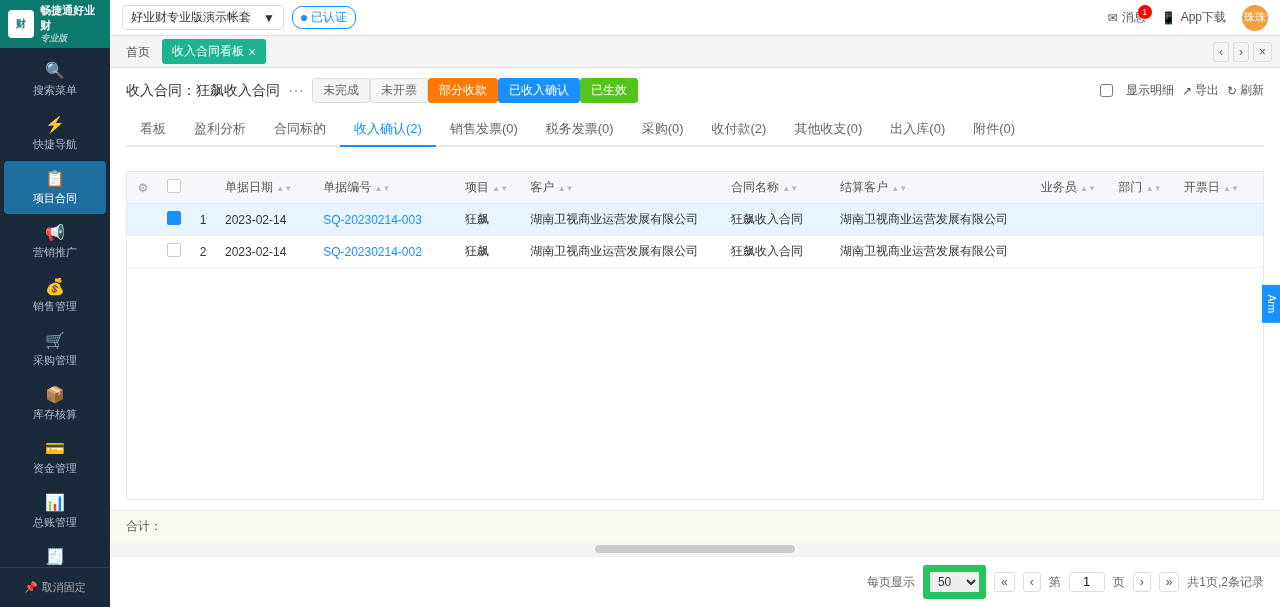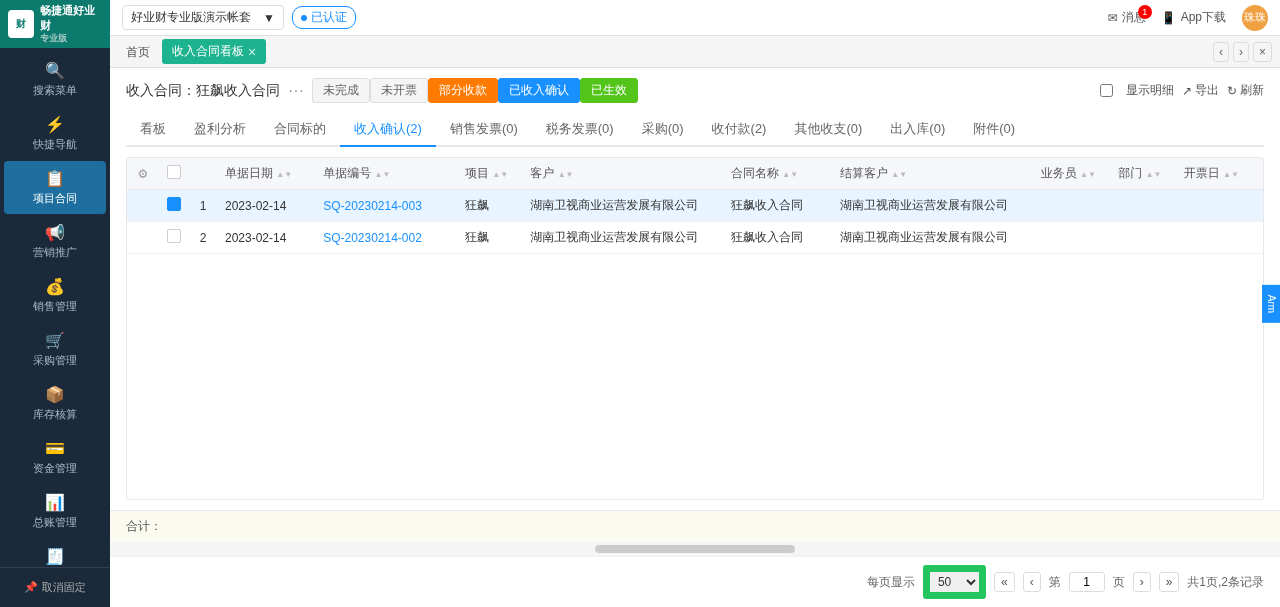--- a/index.html
+++ b/index.html
@@ -3,21 +3,21 @@
   <meta charset="utf-8">
   <style>
     * { box-sizing: border-box; margin: 0; padding: 0; }
     body { font-family: 'Microsoft YaHei', Arial, sans-serif; font-size: 12px; background: #f0f2f5; display: flex; height: 607px; overflow: hidden; }
 
     
     .sidebar { width: 110px; background: #1a2a3a; color: #ccc; display: flex; flex-direction: column; height: 100%; flex-shrink: 0; }
     .sidebar-logo { background: #0d7a6e; padding: 10px 8px; display: flex; align-items: center; gap: 6px; color: white; font-size: 13px; font-weight: bold; height: 48px; }
     .sidebar-logo-icon { width: 28px; height: 28px; background: #fff; border-radius: 4px; display: flex; align-items: center; justify-content: center; color: #0d7a6e; font-size: 10px; font-weight: bold; }
     .sidebar-logo-text { font-size: 11px; line-height: 1.3; }
-    .sidebar-logo-sub { font-size: 9px; color: #a0c8c0; }
+    .sidebar-logo-sub { font-size: 9px; color: #a0c8c0; font-style: italic; }
     .sidebar-item { display: flex; flex-direction: column; align-items: center; padding: 8px 4px; cursor: pointer; color: #aab8c8; font-size: 11px; gap: 3px; border-radius: 4px; margin: 1px 4px; }
     .sidebar-item.active { background: #1e6fa0; color: #fff; }
     .sidebar-item-icon { font-size: 16px; }
     .sidebar-items { flex: 1; overflow-y: auto; padding: 4px 0; }
     .sidebar-items::-webkit-scrollbar { width: 0; }
     .sidebar-bottom { padding: 8px; border-top: 1px solid rgba(255,255,255,0.1); }
     .sidebar-bottom-btn { width: 100%; background: none; border: none; color: #aaa; font-size: 11px; padding: 4px; cursor: pointer; display: flex; align-items: center; gap: 4px; justify-content: center; }
 
     
     .main { flex: 1; display: flex; flex-direction: column; overflow: hidden; }
@@ -49,21 +49,21 @@
     .header-more { color: #999; cursor: pointer; }
     .status-btn { border: 1px solid #ddd; background: #f5f5f5; color: #666; padding: 3px 10px; border-radius: 3px; cursor: pointer; font-size: 12px; }
     .status-btn.active-orange { background: #ff7a00; color: white; border-color: #ff7a00; }
     .status-btn.active-blue { background: #1890ff; color: white; border-color: #1890ff; }
     .status-btn.active-green { background: #52c41a; color: white; border-color: #52c41a; }
     .header-actions { margin-left: auto; display: flex; align-items: center; gap: 8px; }
     .header-action-btn { display: flex; align-items: center; gap: 3px; color: #555; cursor: pointer; font-size: 12px; border: none; background: none; }
     .show-detail-check { display: flex; align-items: center; gap: 13px; color: #555; font-size: 12px; cursor: pointer; }
 
     
-    .subtabs { display: flex; border-bottom: 2px solid #e8e8e8; margin-bottom: 10px; flex-shrink: 0; }
+    .subtabs { display: flex; border-bottom: 2px solid #e8e8e8; margin-bottom: 24px; flex-shrink: 0; }
     .subtab { padding: 7px 14px; cursor: pointer; color: #666; font-size: 13px; border-bottom: 2px solid transparent; margin-bottom: -2px; white-space: nowrap; }
     .subtab.active { color: #1890ff; border-bottom-color: #1890ff; font-weight: 500; }
 
     
     .table-wrap { flex: 1; overflow: auto; border: 1px solid #e8e8e8; border-radius: 2px; }
     .data-table { width: 100%; border-collapse: collapse; font-size: 12px; }
     .data-table thead th { background: #f5f7fa; border-bottom: 1px solid #e8e8e8; padding: 7px 8px; text-align: left; color: #555; font-weight: 500; white-space: nowrap; position: sticky; top: 0; z-index: 1; }
     .data-table thead th:first-child { width: 36px; }
     .data-table tbody tr { border-bottom: 1px solid #f0f0f0; }
     .data-table tbody tr.selected { background: #e8f4ff; }

